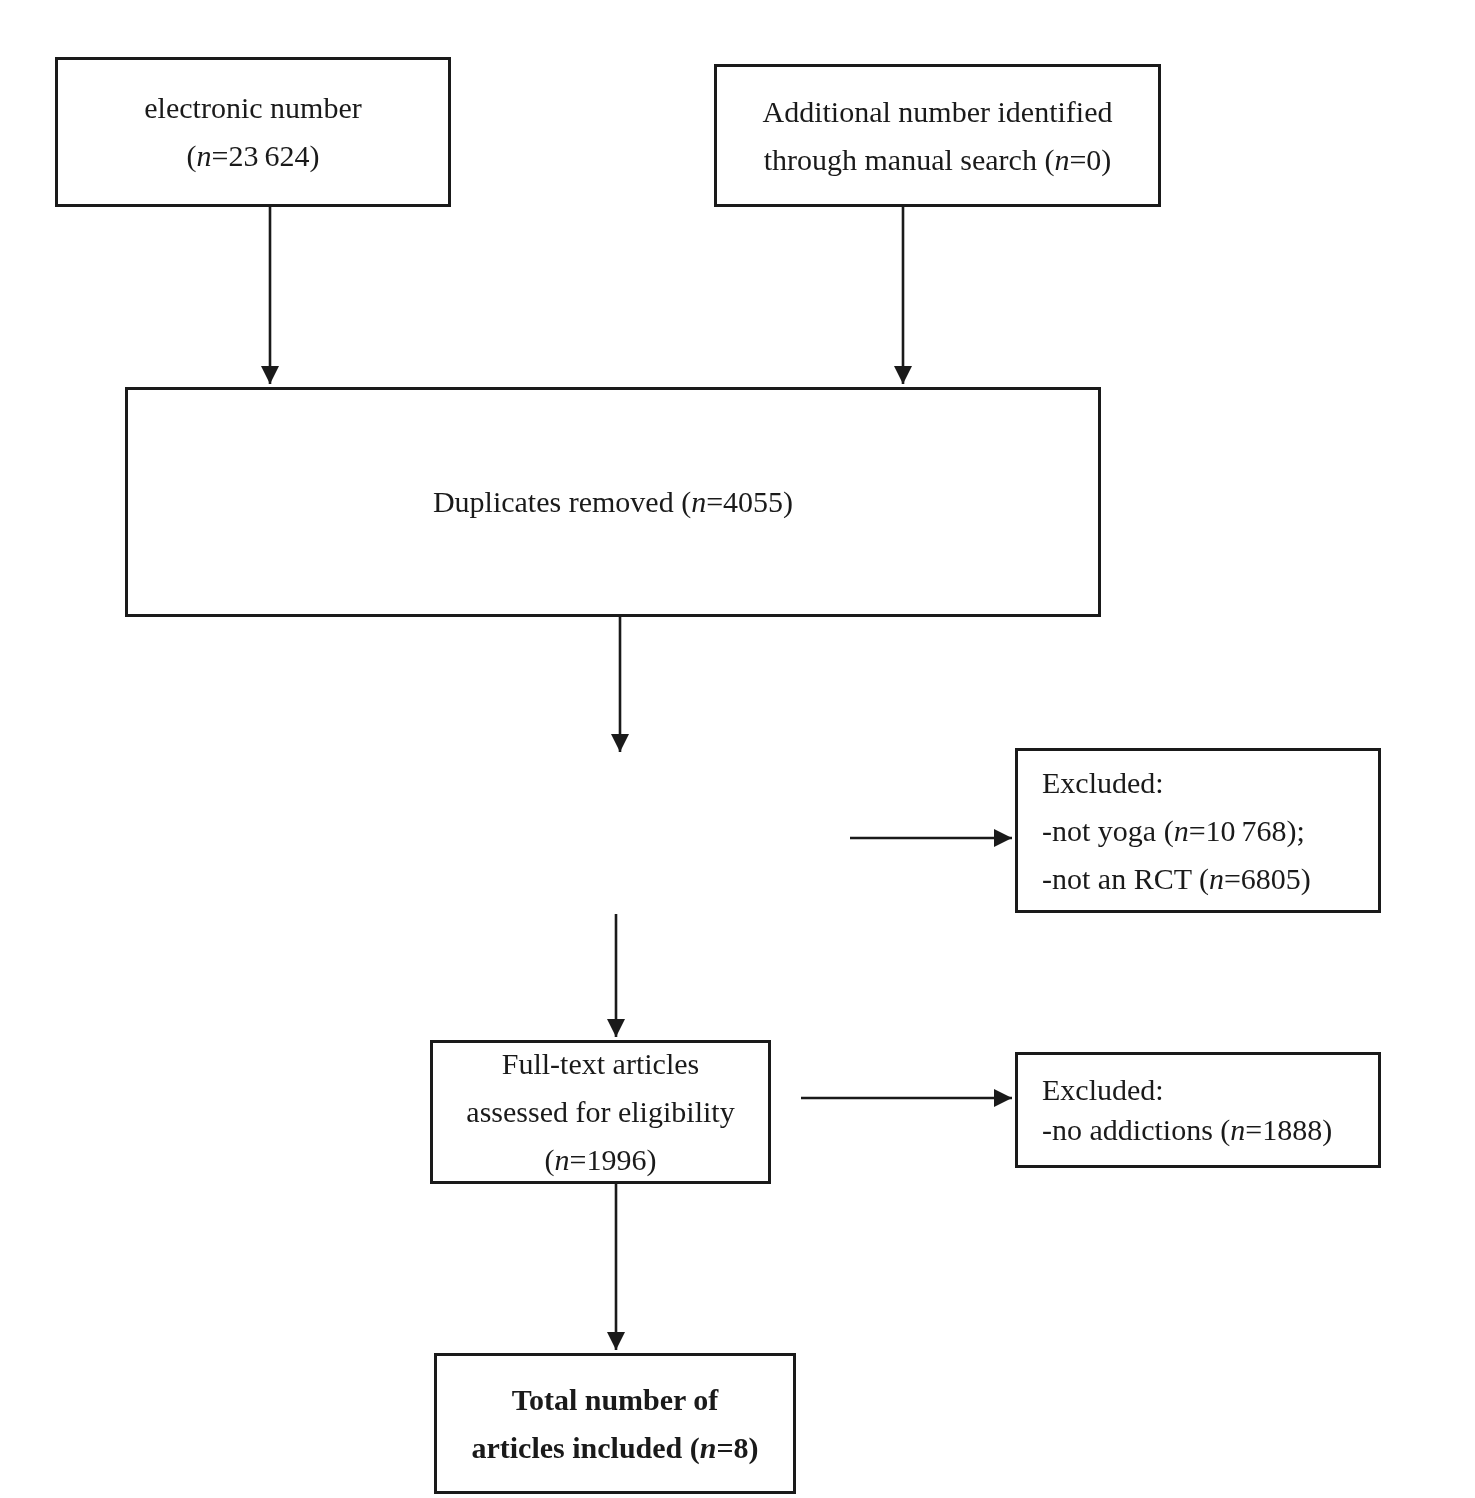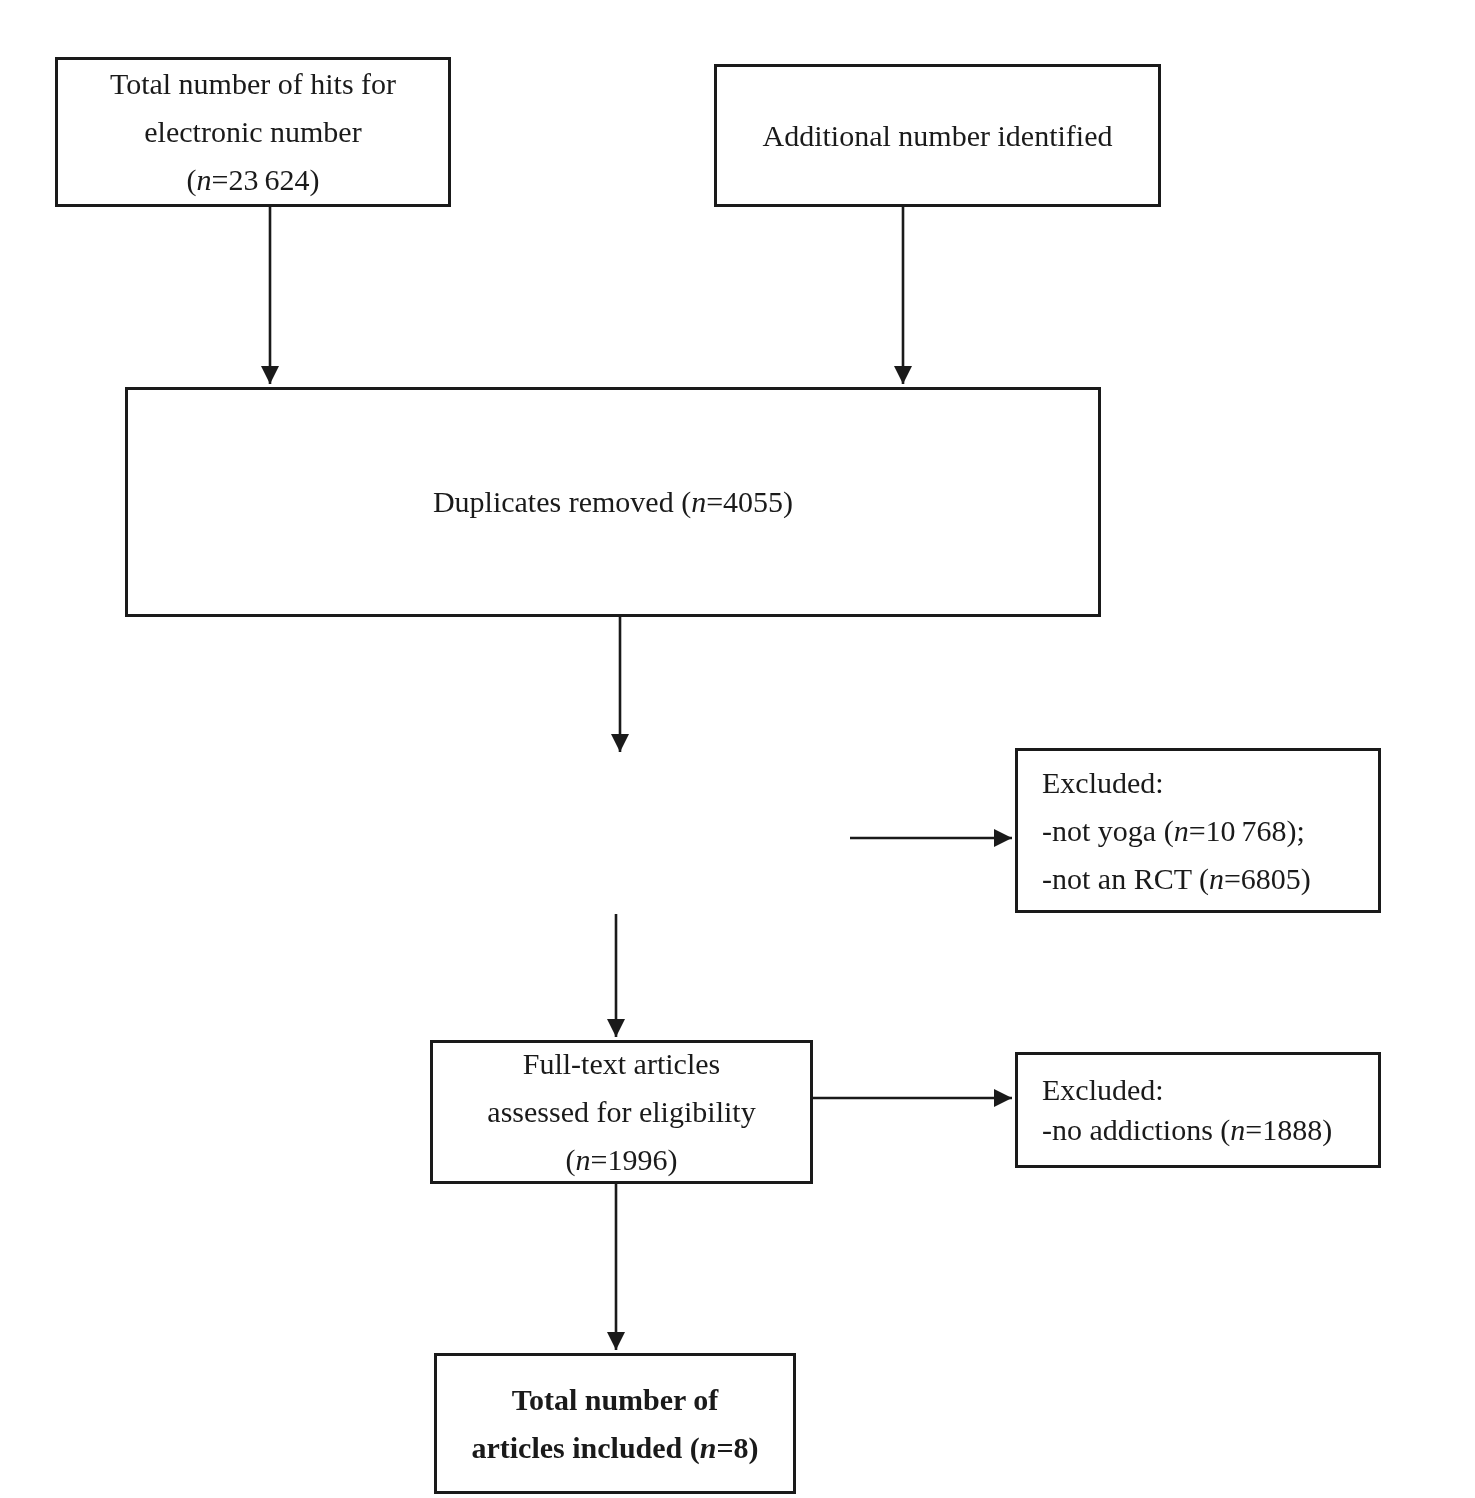--- a/index.html
+++ b/index.html
@@ -26,21 +26,21 @@
   }
   .box.center { text-align: center; }
   .box.left   { justify-content: flex-start; text-align: left; padding-left: 24px; padding-right: 10px; }
   .box i { font-style: italic; }
 
   #box-a { left: 55px;   top: 57px;   width: 396px; height: 150px; }
   #box-b { left: 714px;  top: 64px;   width: 447px; height: 143px; }
   #box-c { left: 125px;  top: 387px;  width: 976px; height: 230px; }
   #box-d { left: 382px;  top: 755px;  width: 468px; height: 159px; }
   #box-e { left: 1015px; top: 748px;  width: 366px; height: 165px; line-height: 1.6; }
-  #box-f { left: 430px;  top: 1040px; width: 383px; height: 144px; }
+  #box-f { left: 430px;  top: 1040px; width: 341px; height: 144px; }
   #box-g { left: 1015px; top: 1052px; width: 366px; height: 116px; line-height: 1.35; }
   #box-h { left: 434px;  top: 1353px; width: 362px; height: 141px; font-weight: bold; }
 
   svg.arrows {
     position: absolute;
     left: 0; top: 0;
     width: 1475px;
     height: 1498px;
     pointer-events: none;
   }
@@ -62,29 +62,29 @@
     <line x1="903" y1="207" x2="903" y2="384" marker-end="url(#arrowhead)"></line>
     <line x1="620" y1="568" x2="620" y2="752" marker-end="url(#arrowhead)"></line>
     <line x1="850" y1="838" x2="1012" y2="838" marker-end="url(#arrowhead)"></line>
     <line x1="616" y1="914" x2="616" y2="1037" marker-end="url(#arrowhead)"></line>
     <line x1="801" y1="1098" x2="1012" y2="1098" marker-end="url(#arrowhead)"></line>
     <line x1="616" y1="1184" x2="616" y2="1350" marker-end="url(#arrowhead)"></line>
   </svg>
 
   <div class="box center" id="box-a">
     <div>
-      <div>Total number of hits for</div>
       <div>electronic number</div>
       <div>(<i>n</i>=23 624)</div>
     </div>
   </div>
 
   <div class="box center" id="box-b">
     <div>
       <div>Additional number identified</div>
+      <div>through manual search (<i>n</i>=0)</div>
     </div>
   </div>
 
   <div class="box center" id="box-c">
     <div>
       <div>Duplicates removed (<i>n</i>=4055)</div>
     </div>
   </div>
 
 

